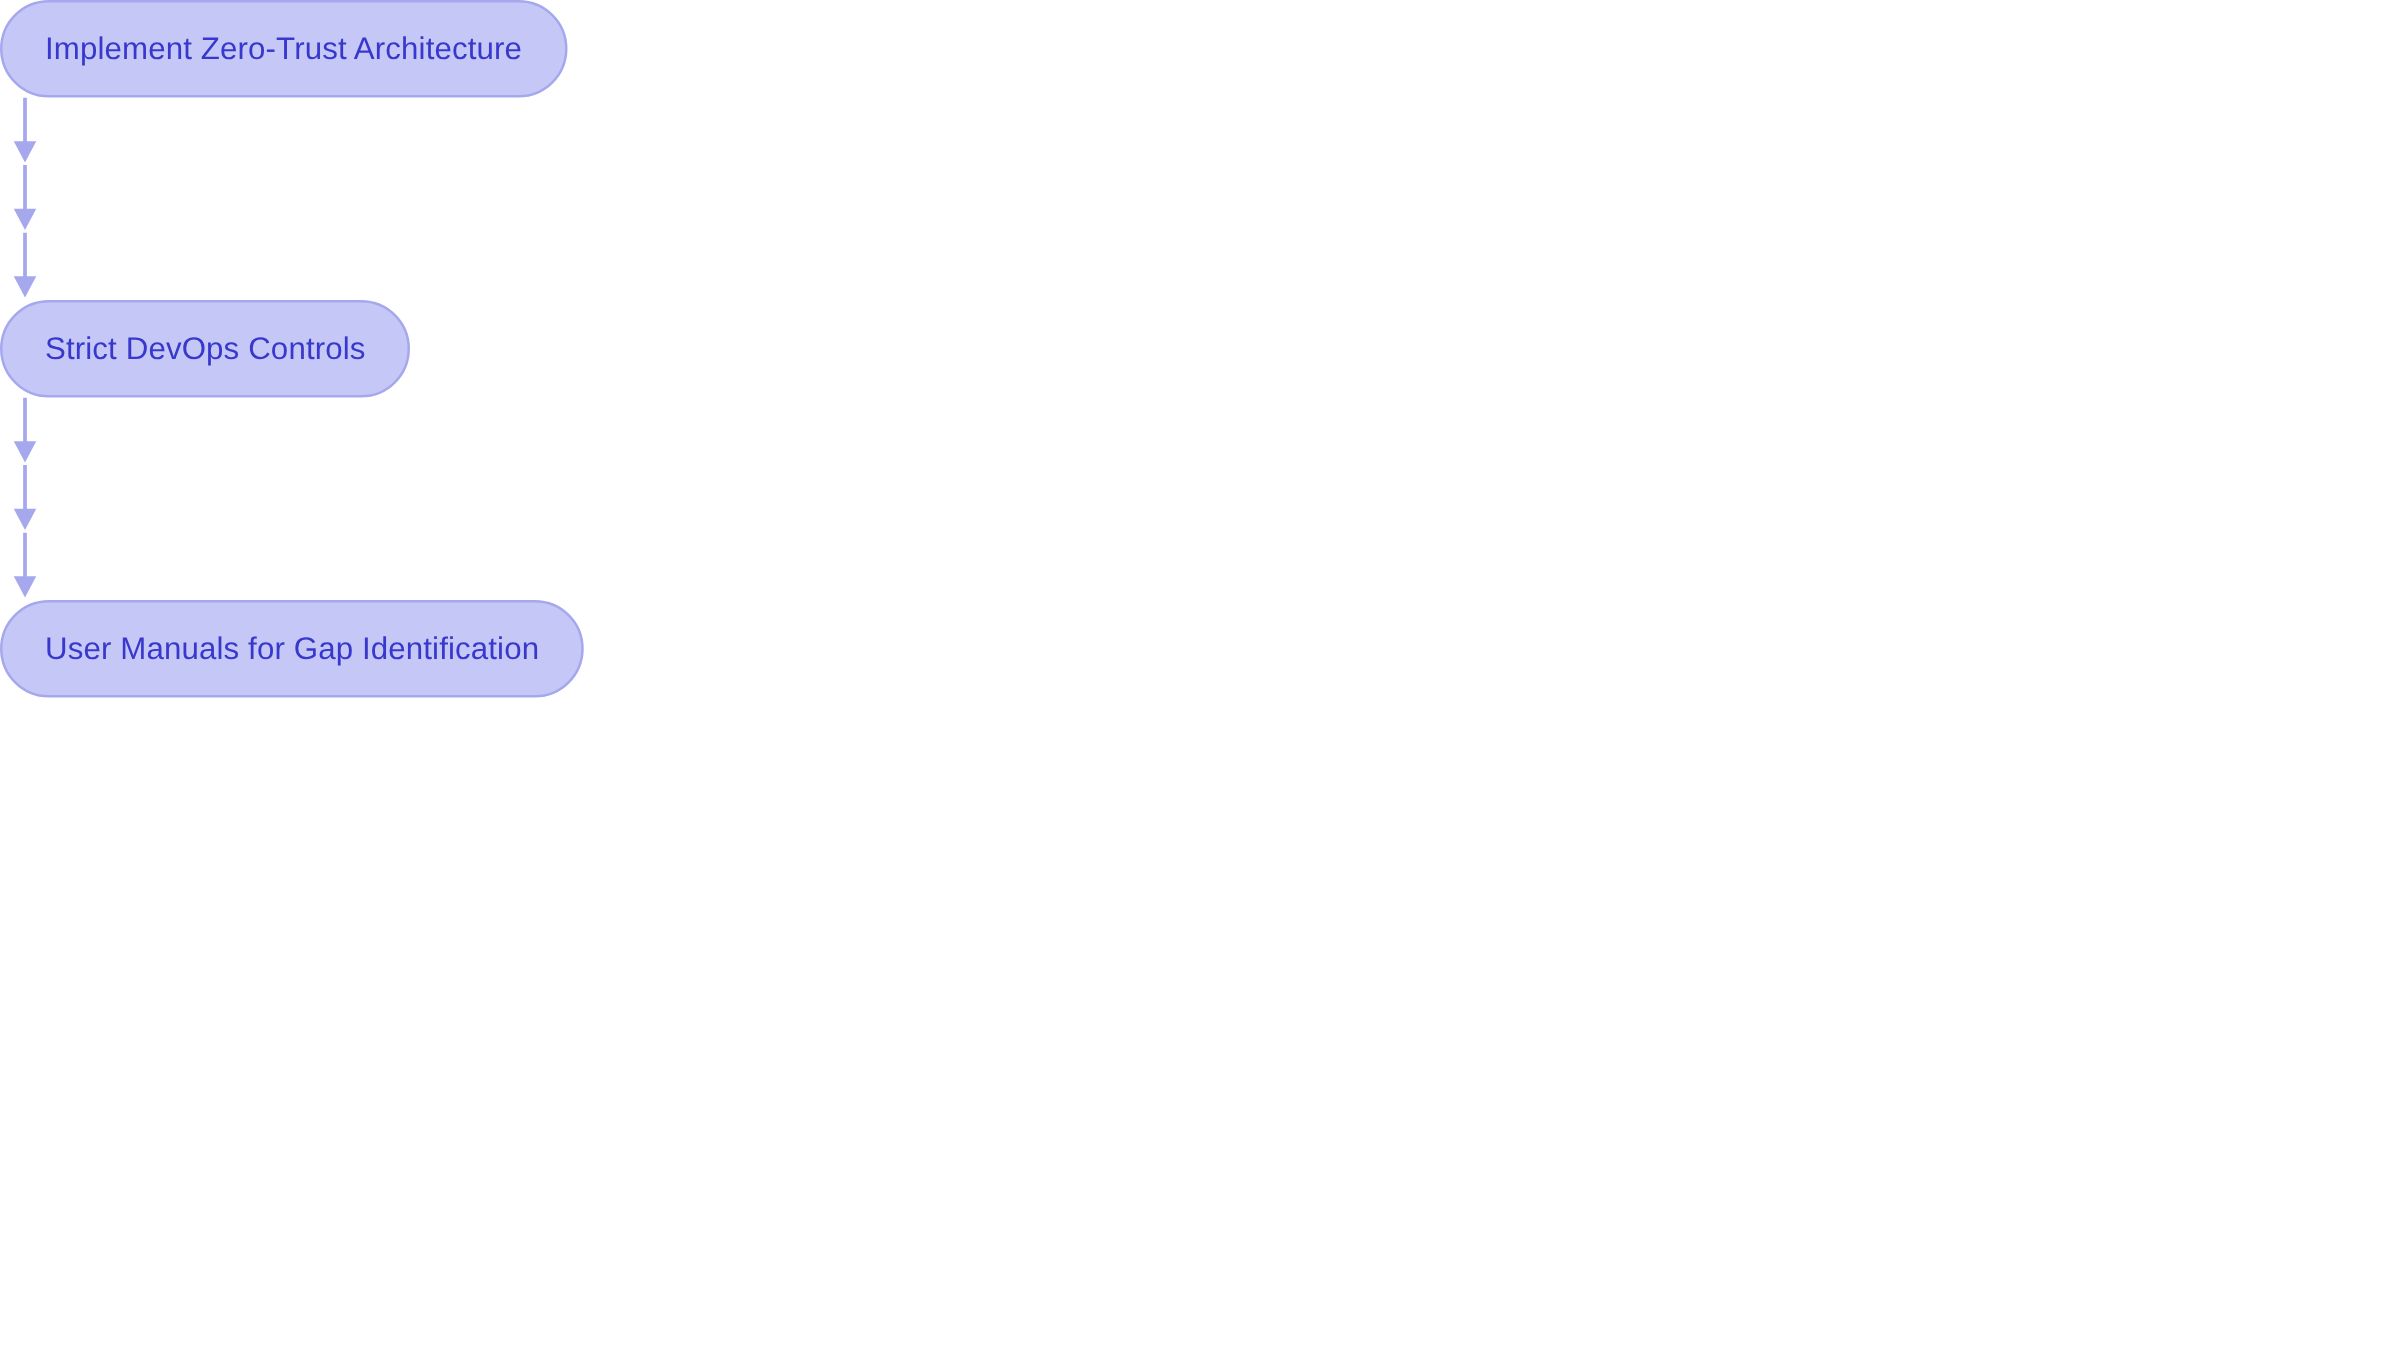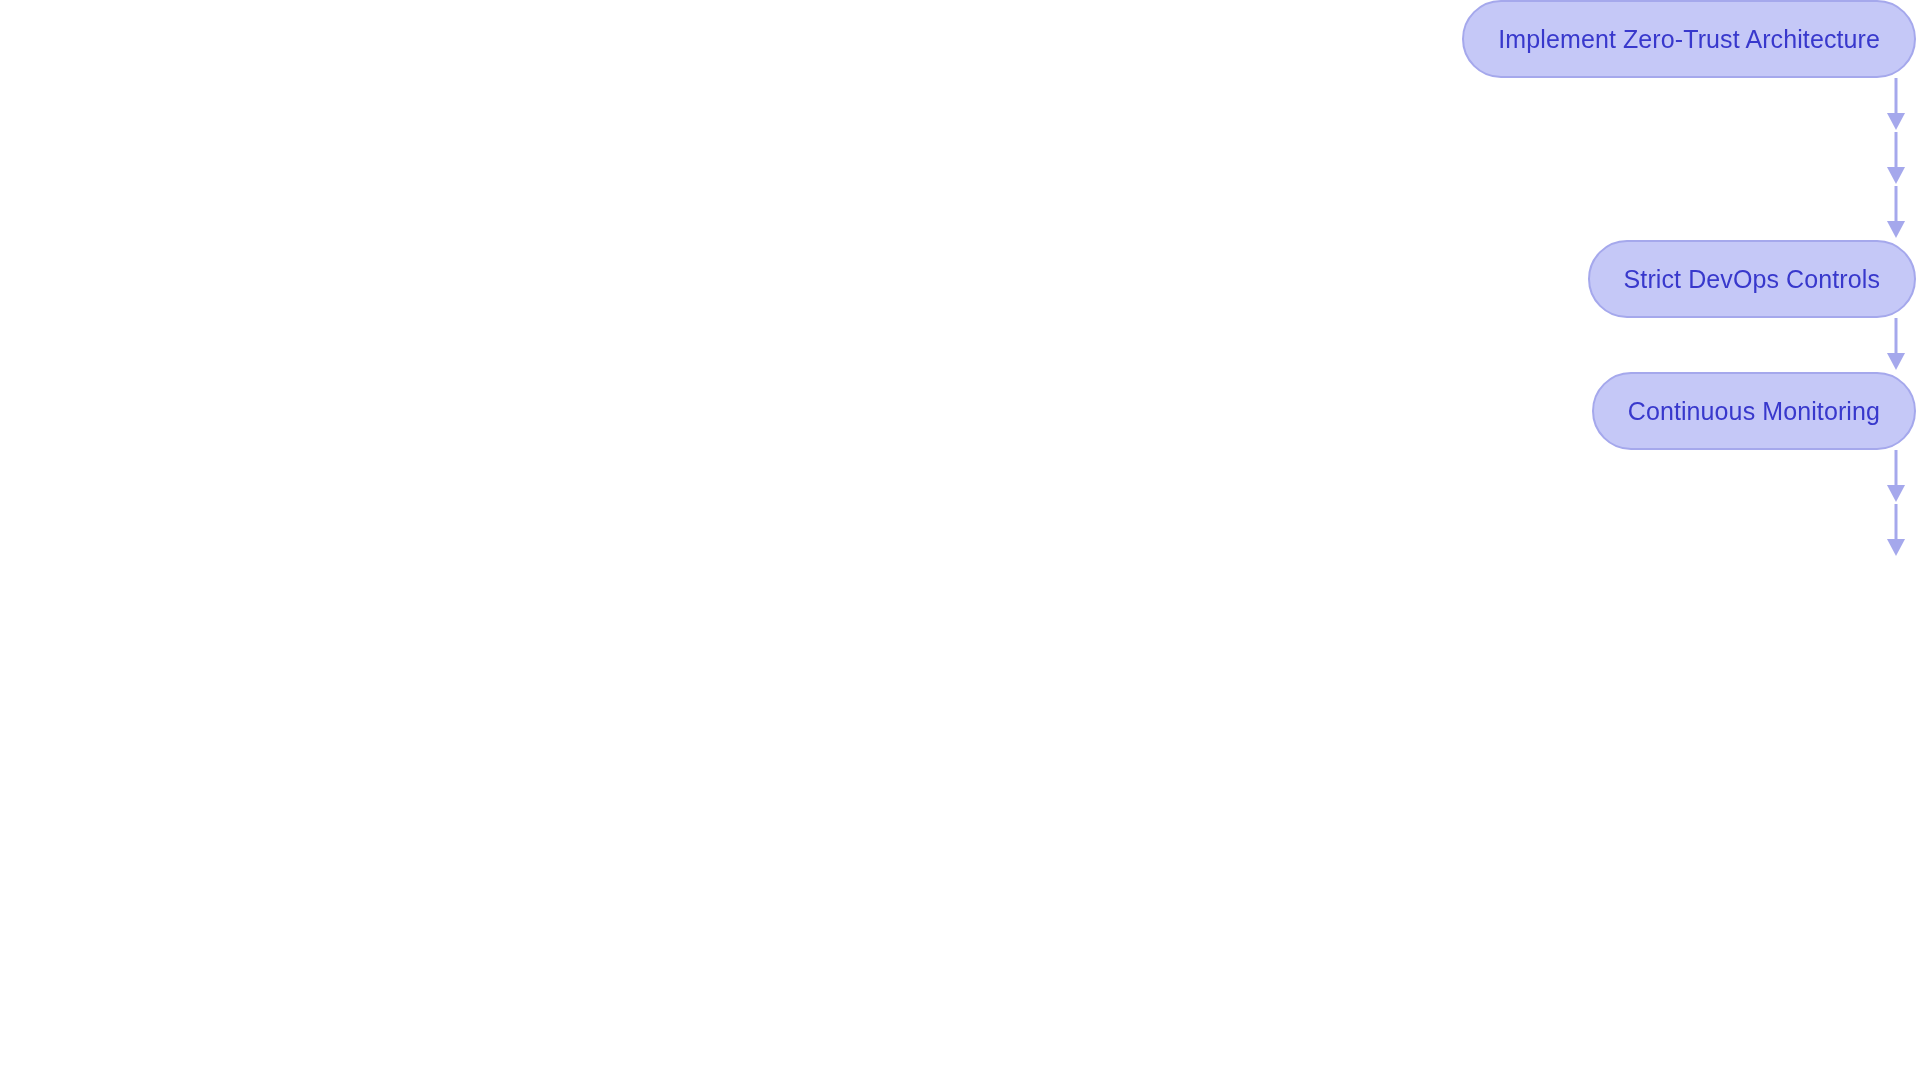--- a/index.html
+++ b/index.html
@@ -13,21 +13,21 @@
     font-family: "Liberation Sans", sans-serif;
     overflow: hidden;
   }
 
   #flowchart {
     position: relative;
     width: 1916px;
     height: 1083px;
     display: flex;
     flex-direction: column;
-    align-items: flex-end;
+    align-items: flex-start;
   }
 
   .node-row {
     display: flex;
     justify-content: center;
     align-items: center;
   }
 
   .node {
     box-sizing: border-box;
@@ -97,35 +97,35 @@
     </div>
   </div>
 
   <span class="connector">
     <svg width="40" height="54" viewBox="0 0 40 54" xmlns="http://www.w3.org/2000/svg" aria-hidden="true">
       <line x1="20" y1="0" x2="20" y2="41" stroke="#a5a8ec" stroke-width="3"></line>
       <polygon points="20,52 11,35 29,35" fill="#a5a8ec"></polygon>
     </svg>
   </span>
 
-  <div class="node-row">
-    <div class="node">
-      <span class="node-label">Continuous Monitoring</span>
-    </div>
-  </div>
 
   <span class="connector">
     <svg width="40" height="54" viewBox="0 0 40 54" xmlns="http://www.w3.org/2000/svg" aria-hidden="true">
       <line x1="20" y1="0" x2="20" y2="41" stroke="#a5a8ec" stroke-width="3"></line>
       <polygon points="20,52 11,35 29,35" fill="#a5a8ec"></polygon>
     </svg>
   </span>
 
 
   <span class="connector">
     <svg width="40" height="54" viewBox="0 0 40 54" xmlns="http://www.w3.org/2000/svg" aria-hidden="true">
       <line x1="20" y1="0" x2="20" y2="41" stroke="#a5a8ec" stroke-width="3"></line>
       <polygon points="20,52 11,35 29,35" fill="#a5a8ec"></polygon>
     </svg>
   </span>
 
+  <div class="node-row">
+    <div class="node">
+      <span class="node-label">User Manuals for Gap Identification</span>
+    </div>
+  </div>
 
 </div>
 
 </body></html>

